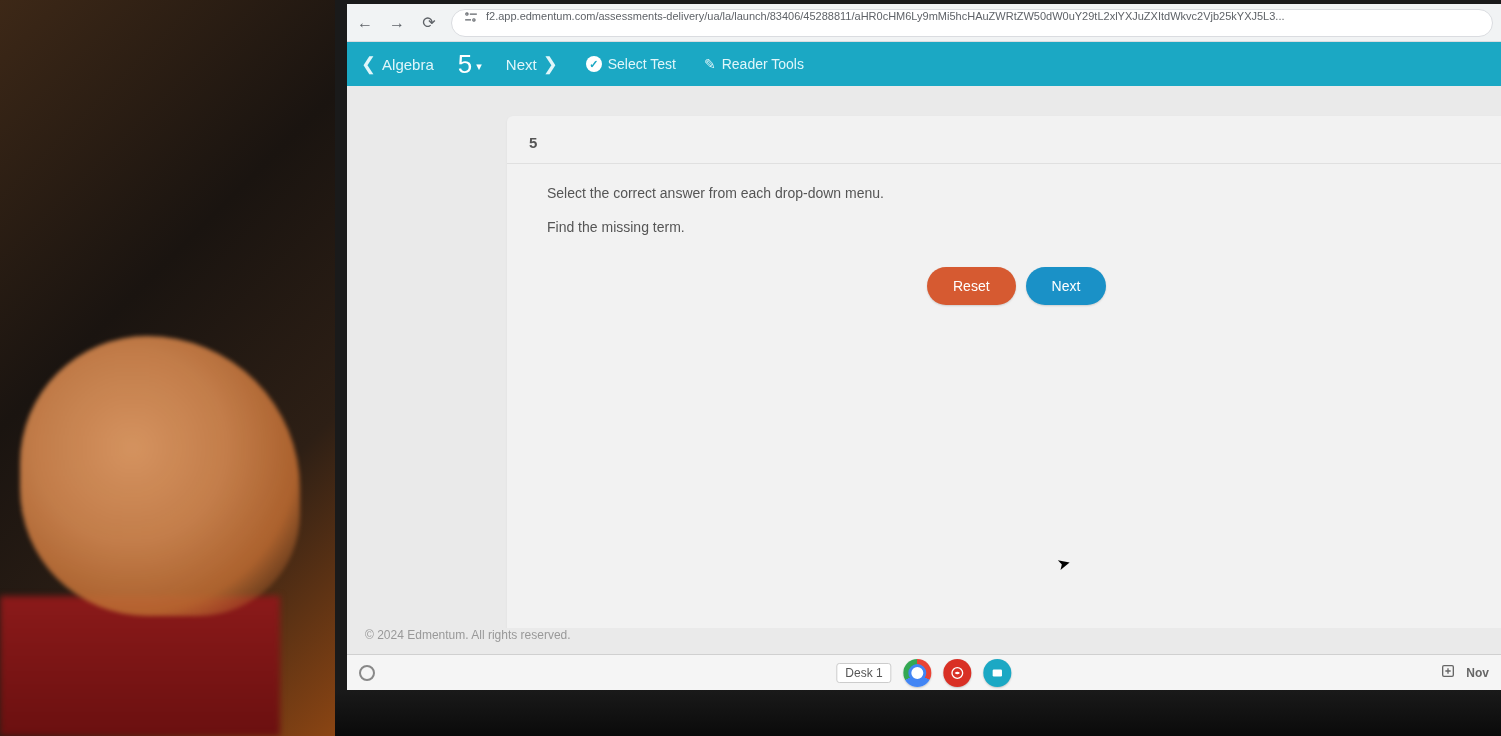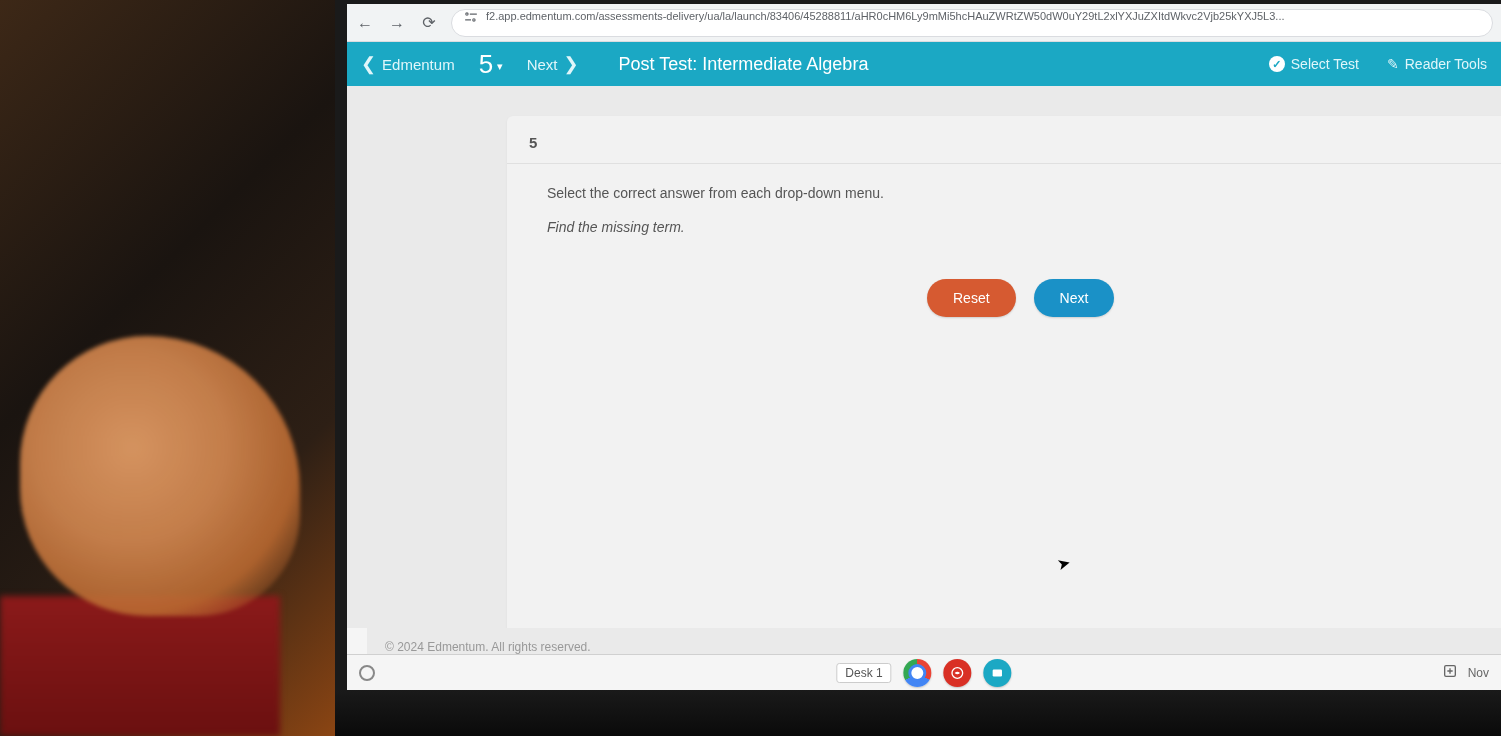--- a/index.html
+++ b/index.html
@@ -137,58 +137,58 @@
       color: #555;
       border-bottom: 1px solid #e0e0e0;
     }
     .q-body {
       padding: 18px 40px;
       color: #555;
       font-size: 14px;
       line-height: 1.6;
     }
     .q-instruction { margin-bottom: 12px; }
-    .q-prompt { margin-bottom: 40px; font-style: italic; }
+    .q-prompt { margin-bottom: 28px; }
     .q-expression {
       font-family: 'Times New Roman', serif;
       font-size: 14px;
       color: #444;
     }
     .q-expression i { font-style: italic; }
     sup { font-size: 0.7em; vertical-align: super; }
     .answer-select {
       display: inline-block;
       background: #fff;
       border: 1px solid #999;
       border-radius: 2px;
       width: 60px; height: 20px;
       vertical-align: middle;
       font-size: 11px;
       padding-left:4px;
     }
     .action-row {
-      display: flex; gap: 18px; justify-content: flex-start;
+      display: flex; gap: 10px; justify-content: flex-start;
       padding-left: 380px; margin-top: 26px; align-items: flex-end;
     }
     .pill-btn {
       border: none; border-radius: 22px;
       height: 38px; padding: 0 26px;
       color: #fff; font-size: 14px; font-weight: 500;
       cursor: pointer;
       box-shadow: 0 1px 2px rgba(0,0,0,0.15);
     }
     .pill-reset { background: #d65a31; }
     .pill-next  { background: #1a91c7; }
     .footer {
       height: 26px;
       background: #eaeaea;
       color: #999;
       font-size: 12px;
       padding: 0 18px;
-      display: flex; align-items: flex-end; margin-left: 20px;
+      display: flex; align-items: flex-start;
     }
     .taskbar {
       height: 36px;
       background: #f5f5f5;
       border-top: 1px solid #d0d0d0;
       display: flex;
       align-items: center;
       padding: 0 12px;
       gap: 10px;
       position: relative;
@@ -213,21 +213,21 @@
       font-size: 14px; color: #fff;
       box-shadow: 0 1px 2px rgba(0,0,0,0.2);
     }
     .ico-chrome { background: conic-gradient(#ea4335 0 120deg, #4285f4 120deg 240deg, #34a853 240deg 360deg); position:relative;}
     .ico-chrome::after{content:'';position:absolute;width:12px;height:12px;background:#fff;border-radius:50%;border:3px solid #4285f4;}
     .ico-red { background: #d93025; }
     .ico-teal { background: #1ba8c4; }
     .tb-right {
       margin-left: auto;
       display: flex; align-items: center; gap: 10px;
-      font-size: 12px; color: #666;
+      font-size: 12px; color: #666; font-weight: bold;
     }
     .cursor-arrow {
       position: absolute;
       left: 710px; top: 468px;
       font-size: 16px; color: #000;
       transform: rotate(-15deg);
       pointer-events: none;
     }
   </style>
 </head>
@@ -253,31 +253,30 @@
             <line x1="2" y1="17" x2="12" y2="17"></line>
         </svg>
       </span>
       <span>f2.app.edmentum.com/assessments-delivery/ua/la/launch/83406/45288811/aHR0cHM6Ly9mMi5hcHAuZWRtZW50dW0uY29tL2xlYXJuZXItdWkvc2Vjb25kYXJ5L3...</span>
     </div>
   </div>
 
   <div class="app-header">
     <div class="hdr-btn">
       <span class="hdr-arrow">❮</span>
-      <span>Edmentum</span>
+      <span>Algebra</span>
     </div>
     <div class="question-selector">
       <span>5</span>
       <span class="dropdown-caret">▾</span>
     </div>
     <div class="hdr-btn">
       <span>Next</span>
       <span class="hdr-arrow">❯</span>
     </div>
-    <div class="hdr-title">Post Test: Intermediate Algebra</div>
     <div class="hdr-right">
       <div class="hdr-btn">
         <span class="check-ico">✓</span>
         <span>Select Test</span>
       </div>
       <div class="hdr-btn">
         <span class="tool-ico">✎</span>
         <span>Reader Tools</span>
       </div>
     </div>

